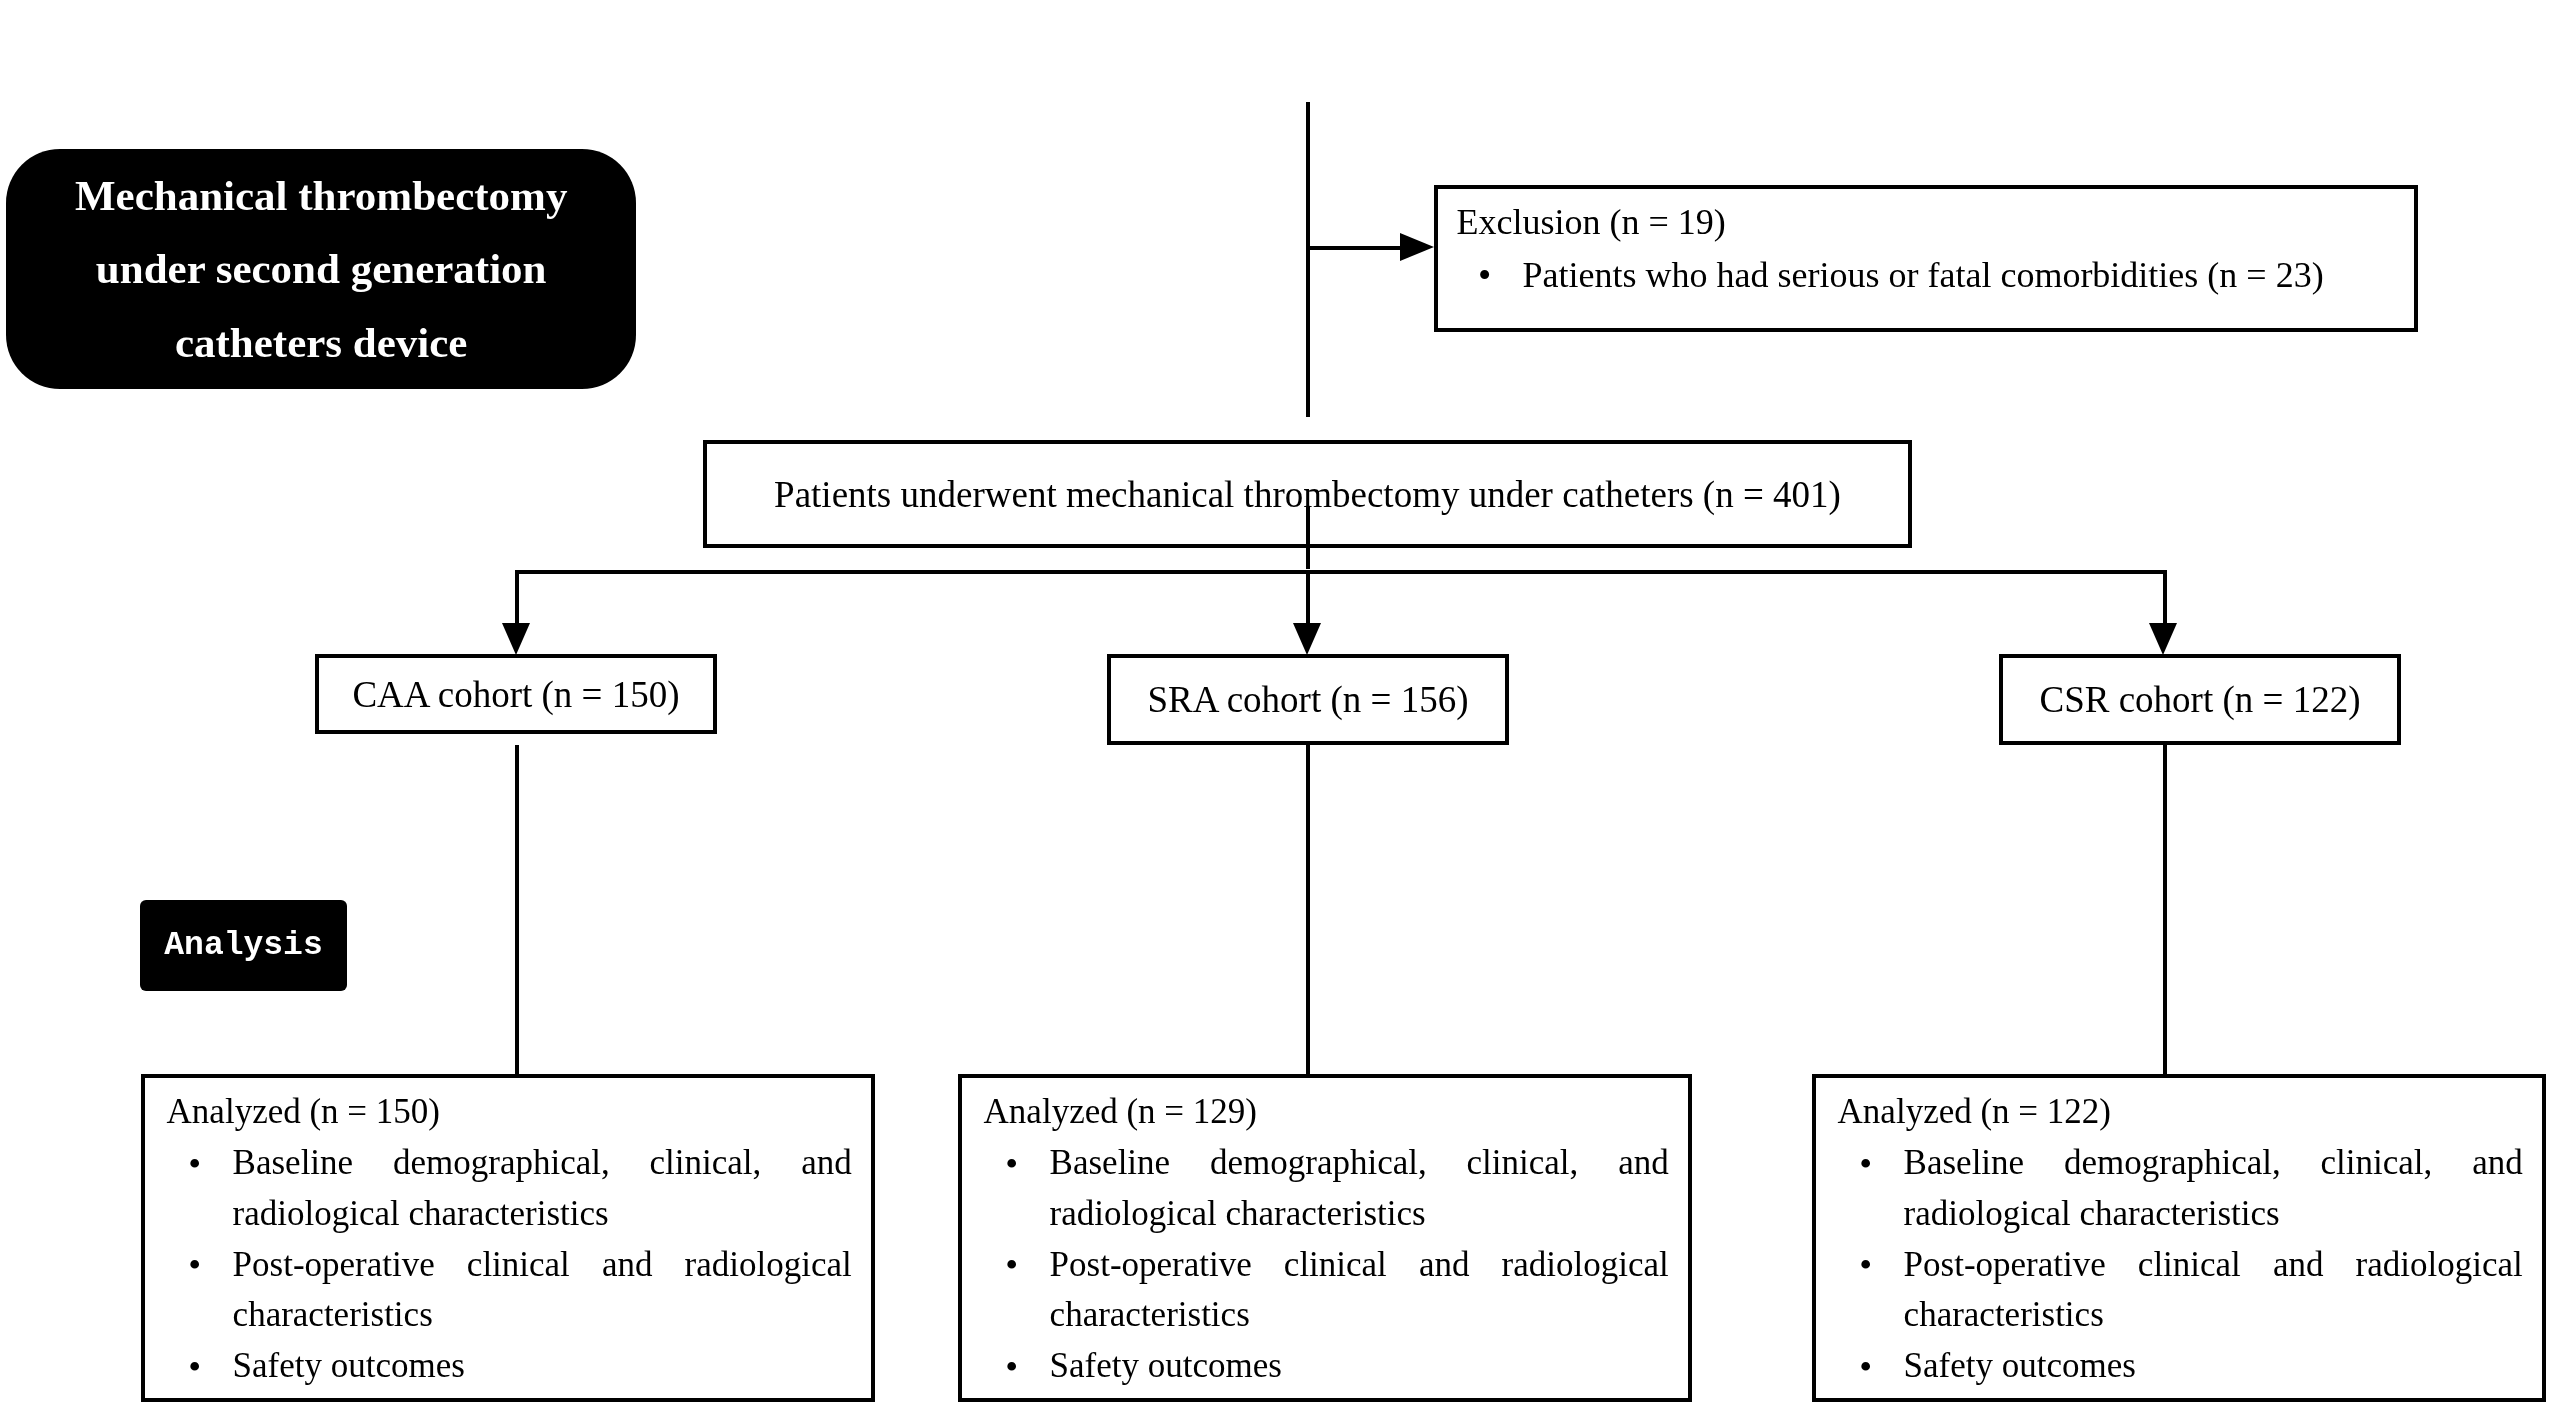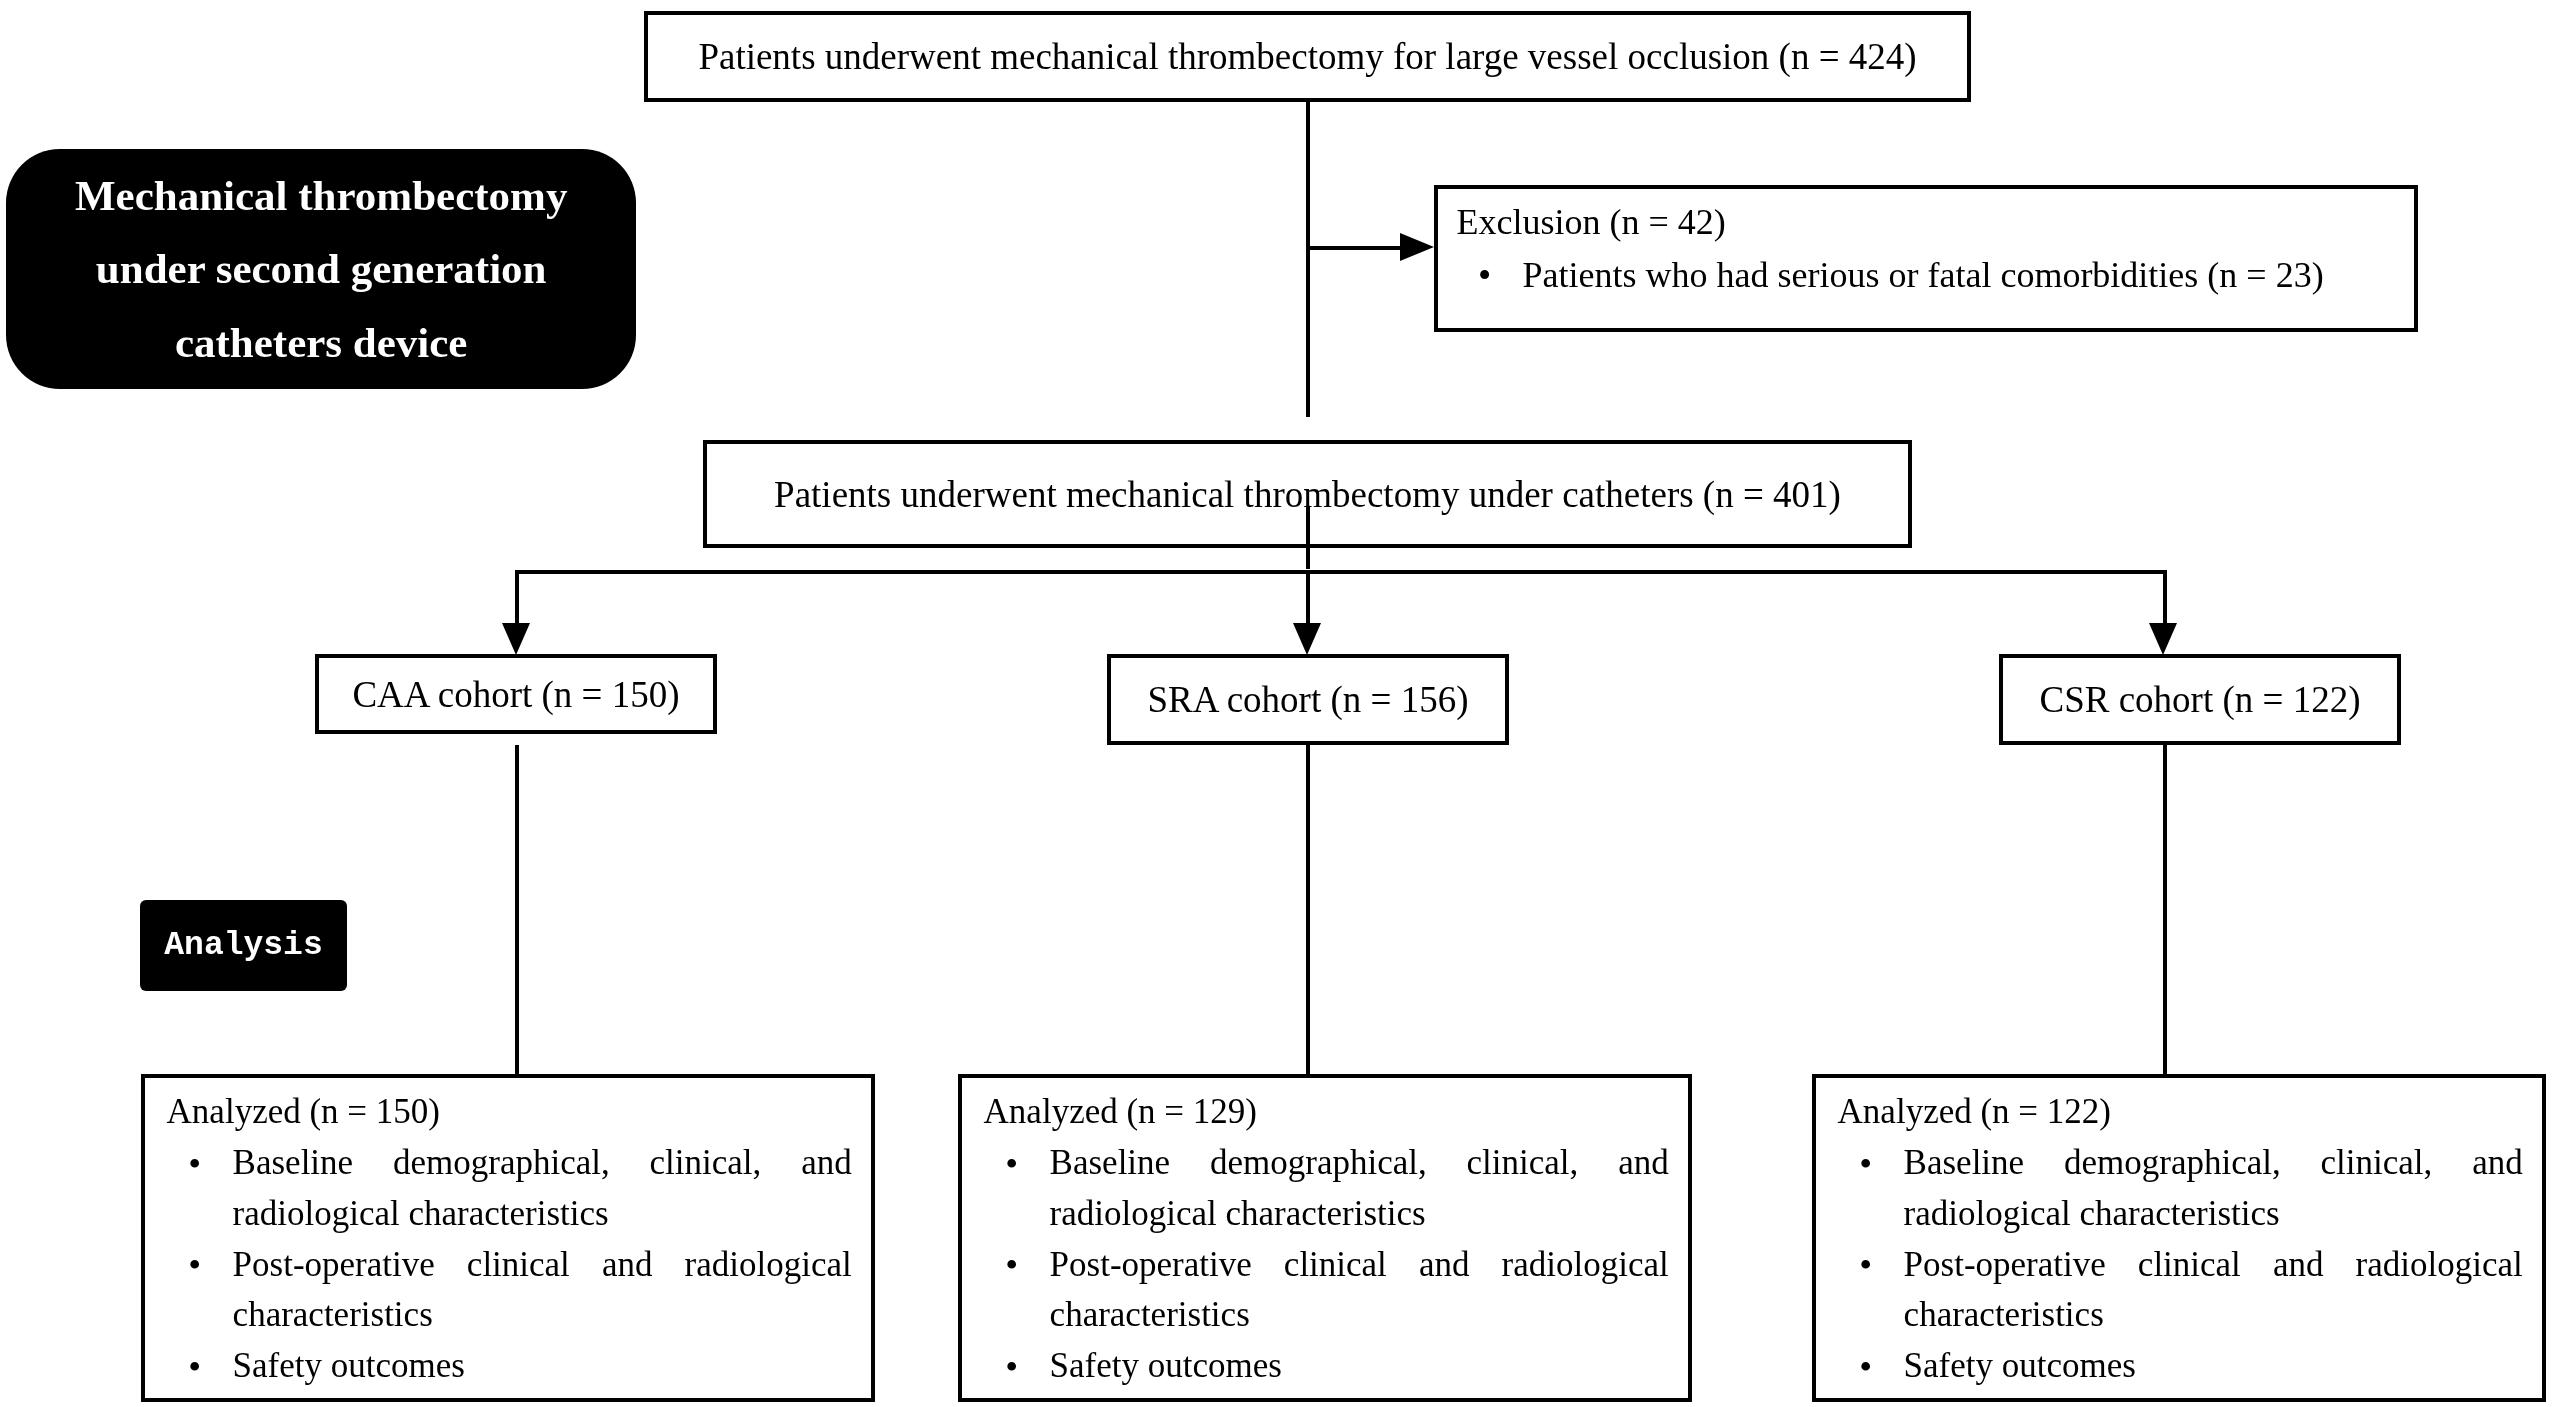--- a/index.html
+++ b/index.html
@@ -103,35 +103,32 @@
     border-top: 14px solid transparent;
     border-bottom: 14px solid transparent;
     border-left: 34px solid #000000;
   }
 </style>
 </head>
 <body>
 
 <div id="canvas">
 
-  <div id="top-box" class="box center-text">
-    <span>Patients underwent mechanical thrombectomy for large vessel occlusion (n = 424)</span>
-  </div>
 
   <div id="device-pill" class="pill">
     <span>Mechanical thrombectomy under second generation catheters device</span>
   </div>
 
   <div class="line" style="left:1306px; top:102px; width:3.9px; height:315px;"></div>
 
   <div class="line" style="left:1308px; top:246px; width:93px; height:3.9px;"></div>
   <div class="arrow-right" style="left:1400px; top:233px;"></div>
 
   <div id="exclusion-box" class="box">
-    <div class="excl-title">Exclusion (n = 42)</div>
+    <div class="excl-title">Exclusion (n = 19)</div>
     <div class="bullet-item">
       <span class="dot">•</span>
       <span class="bullet-text">Patients who had serious or fatal comorbidities (n = 23)</span>
     </div>
   </div>
 
   <div id="middle-box" class="box center-text">
     <span>Patients underwent mechanical thrombectomy under catheters (n = 401)</span>
   </div>
 

